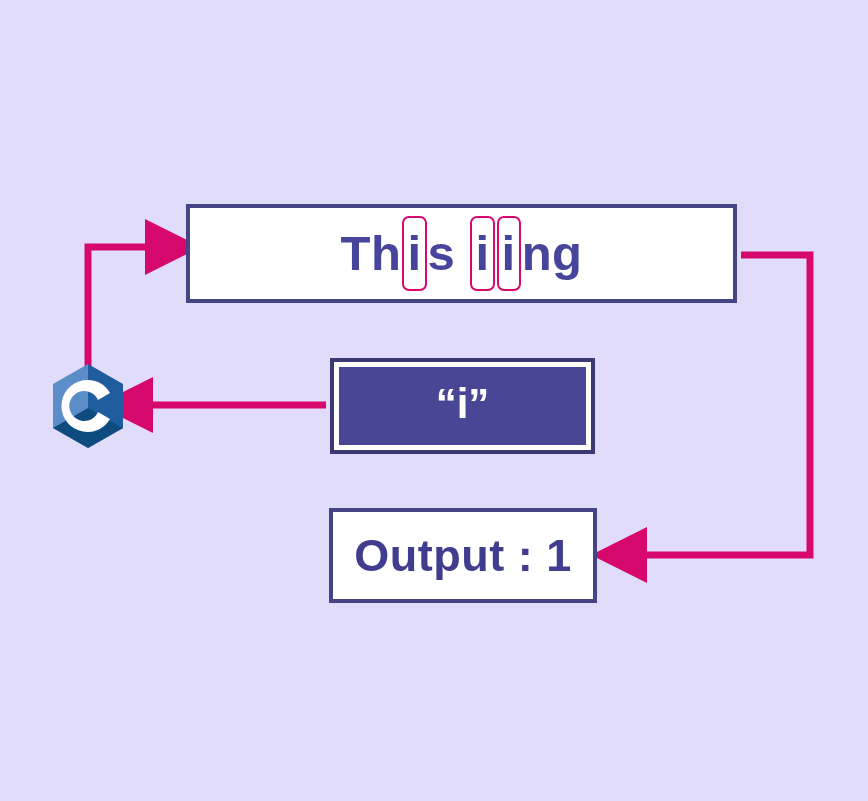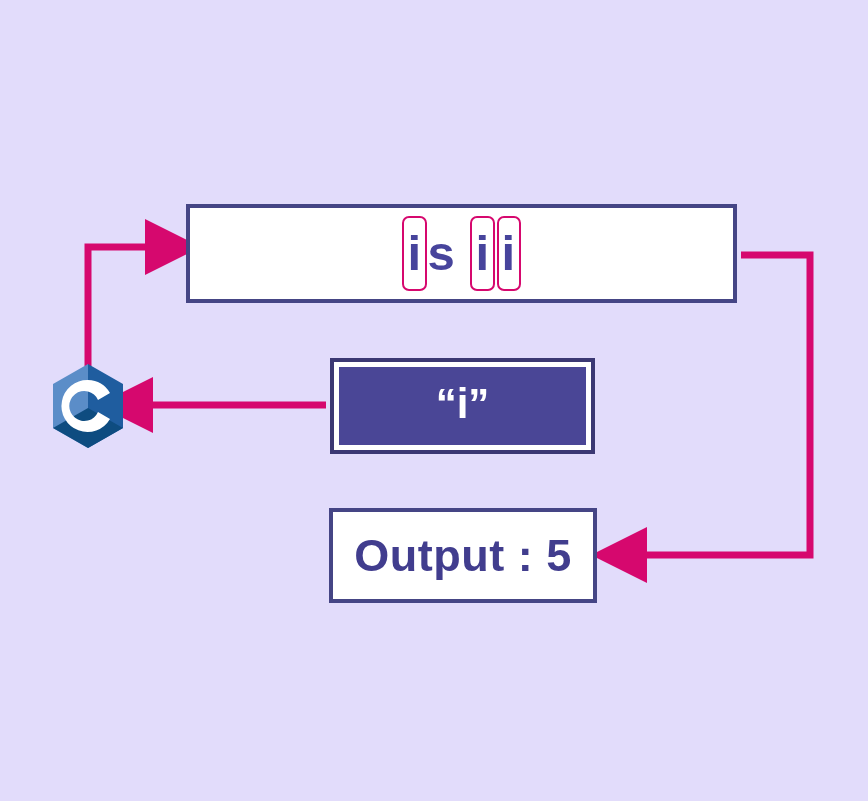--- a/index.html
+++ b/index.html
@@ -121,28 +121,30 @@
                A26,26 0 1,0 62,57
                L50,50
                A15,15 0 1,1 50,38
                L62,31
                A26,26 0 0,0 40,18 Z" fill="#ffffff"></path>
     </svg>
   </div>
 
   <div class="strbox">
     <div class="strline">
+      <span class="seg">Th</span>
       <span class="hl">i</span>
       <span class="seg">s </span>
       <span class="hl">i</span>
       <span class="hl">i</span>
+      <span class="seg">ng</span>
     </div>
   </div>
 
   <div class="needlebox">
     <span class="needletxt">“i”</span>
   </div>
 
   <div class="outbox">
-    <span class="outtxt">Output : 5</span>
+    <span class="outtxt">Output : 1</span>
   </div>
 
 </div>
 
 </body></html>

